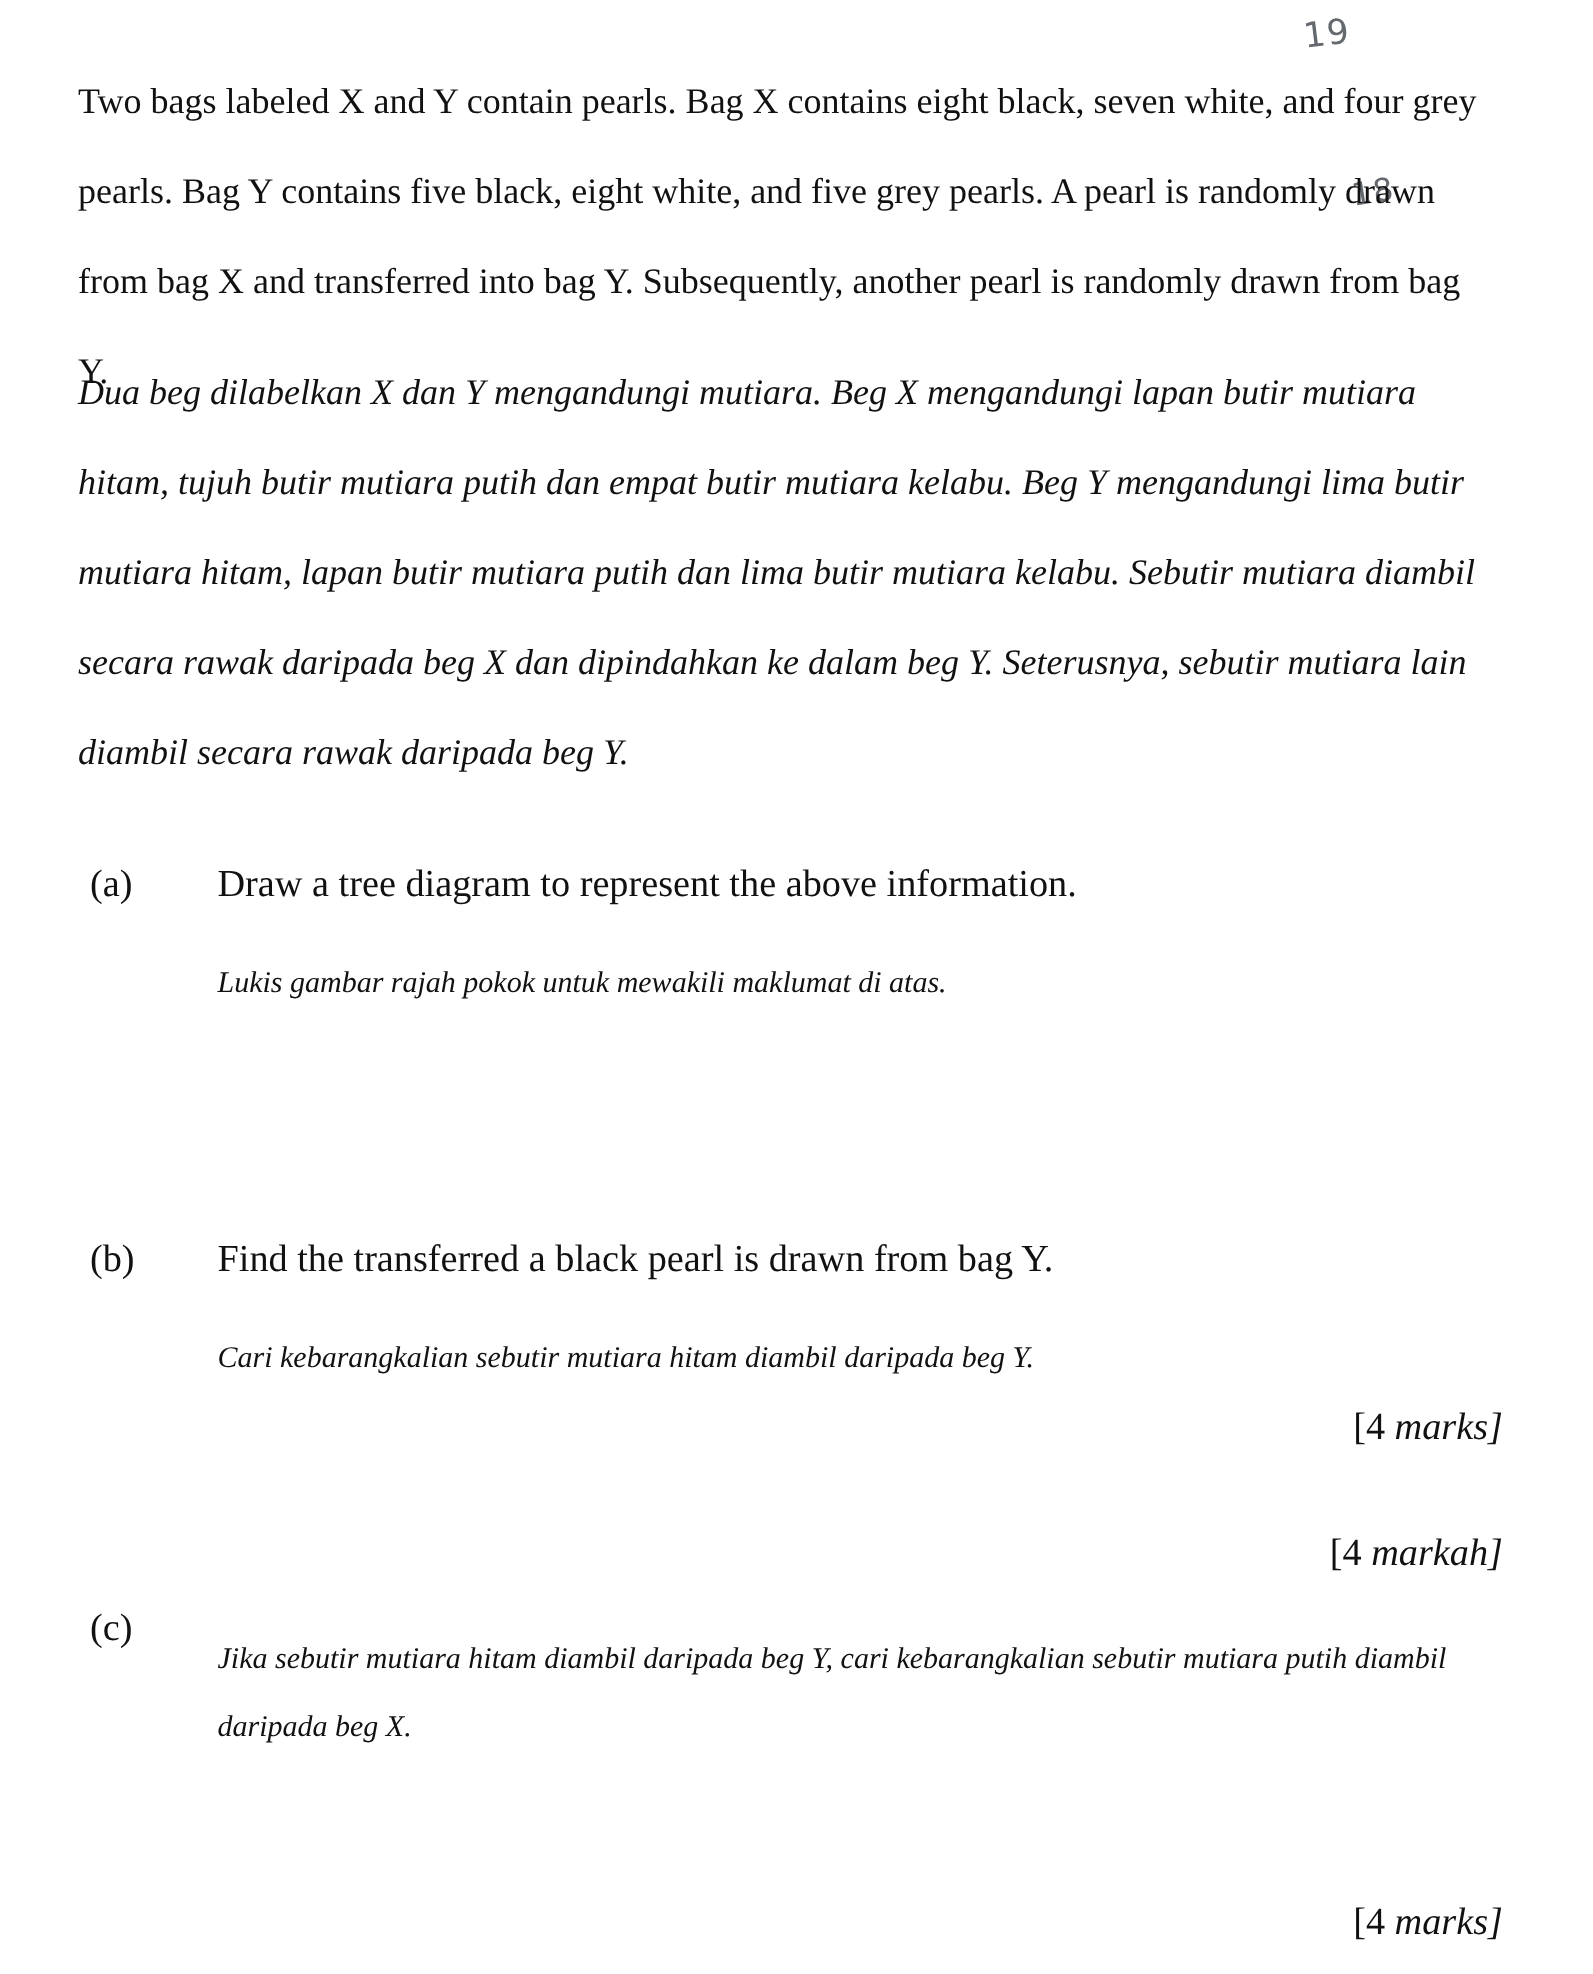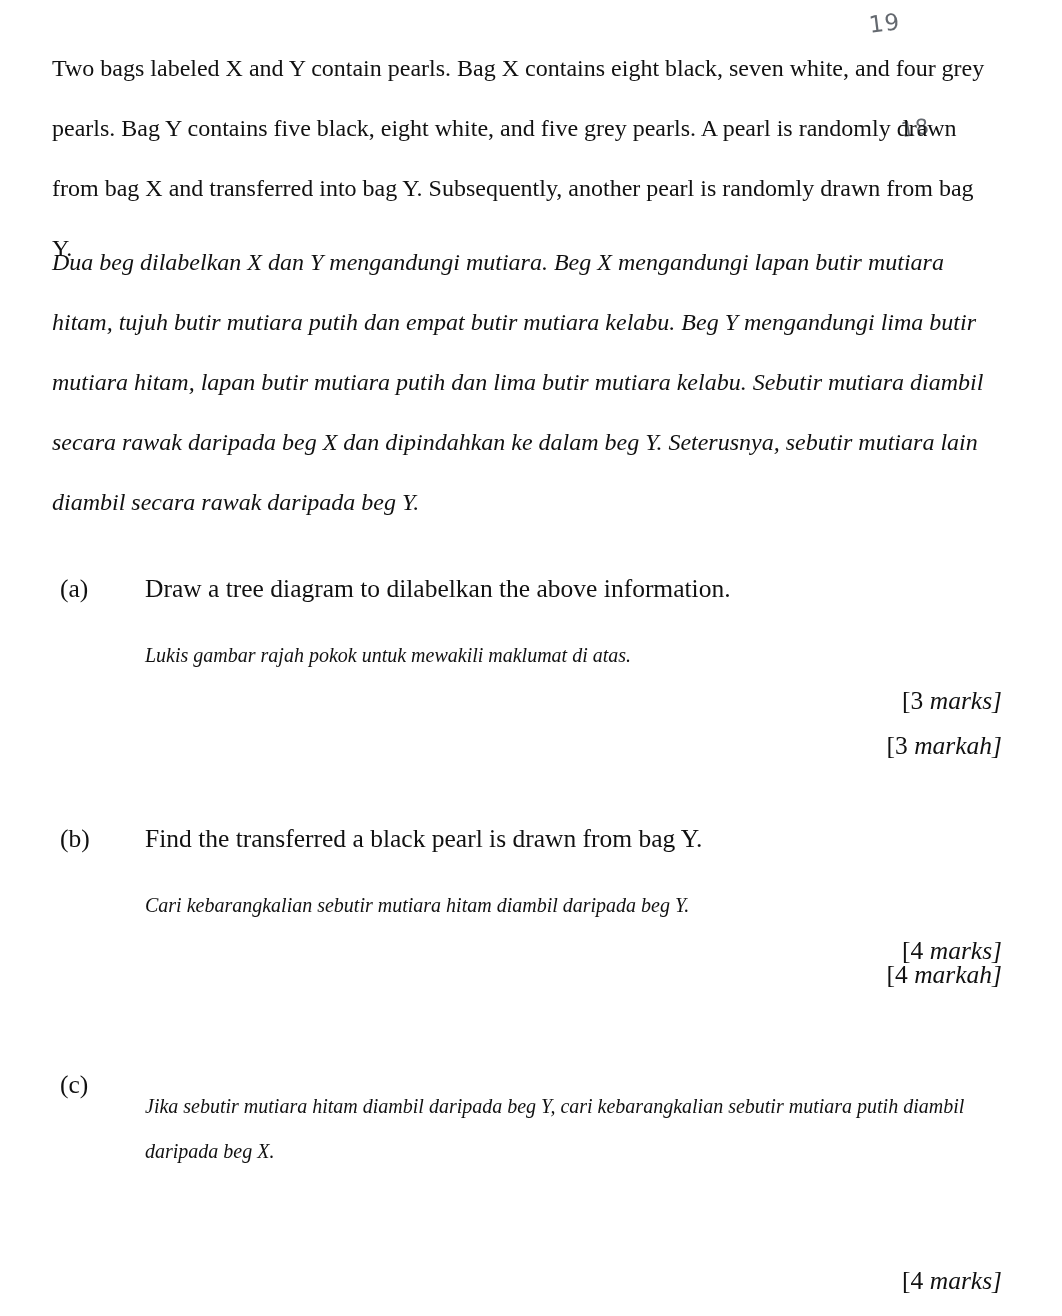--- a/index.html
+++ b/index.html
@@ -97,21 +97,21 @@
     font-size: 25.5px;
     line-height: 45px;
     white-space: nowrap;
   }
   .marks-line .mk-num { font-style: normal; }
   .marks-line .mk-word { font-style: italic; }
 
   #marks-a1 { top: 678px; }
   #marks-a2 { top: 723px; }
   #marks-b1 { top: 928px; }
-  #marks-b2 { top: 952px; }
+  #marks-b2 { top: 1012px; }
   #marks-c1 { top: 1258px; }
   #marks-c2 { top: 1303px; }
 
   
   #marks-c2 {
     overflow: hidden;
     height: 13px;
     opacity: .55;
   }
 </style>
@@ -127,27 +127,25 @@
     <p>Two bags labeled X and Y contain pearls. Bag X contains eight black, seven white, and four grey pearls. Bag Y contains five black, eight white, and five grey pearls. A pearl is randomly drawn from bag X and transferred into bag Y. Subsequently, another pearl is randomly drawn from bag Y.</p>
   </div>
 
   <div class="stem" id="stem-ms">
     <p>Dua beg dilabelkan X dan Y mengandungi mutiara. Beg X mengandungi lapan butir mutiara hitam, tujuh butir mutiara putih dan empat butir mutiara kelabu. Beg Y mengandungi lima butir mutiara hitam, lapan butir mutiara putih dan lima butir mutiara kelabu. Sebutir mutiara diambil secara rawak daripada beg X dan dipindahkan ke dalam beg Y. Seterusnya, sebutir mutiara lain diambil secara rawak daripada beg Y.</p>
   </div>
 
   <div class="part" id="part-a">
     <div class="part-label">(a)</div>
     <div class="part-body">
-      <p class="q-en">Draw a tree diagram to dilabelkan the above information.</p>
+      <p class="q-en">Draw a tree diagram to represent the above information.</p>
       <div class="gap-sm"></div>
       <p class="q-ms">Lukis gambar rajah pokok untuk mewakili maklumat di atas.</p>
     </div>
   </div>
-  <div class="marks-line" id="marks-a1"><span class="mk-num">[3 </span><span class="mk-word">marks]</span></div>
-  <div class="marks-line" id="marks-a2"><span class="mk-num">[3 </span><span class="mk-word">markah]</span></div>
 
   <div class="part" id="part-b">
     <div class="part-label">(b)</div>
     <div class="part-body">
       <p class="q-en">Find the transferred a black pearl is drawn from bag Y.</p>
       <div class="gap-sm"></div>
       <p class="q-ms">Cari kebarangkalian sebutir mutiara hitam diambil daripada beg Y.</p>
     </div>
   </div>
   <div class="marks-line" id="marks-b1"><span class="mk-num">[4 </span><span class="mk-word">marks]</span></div>

